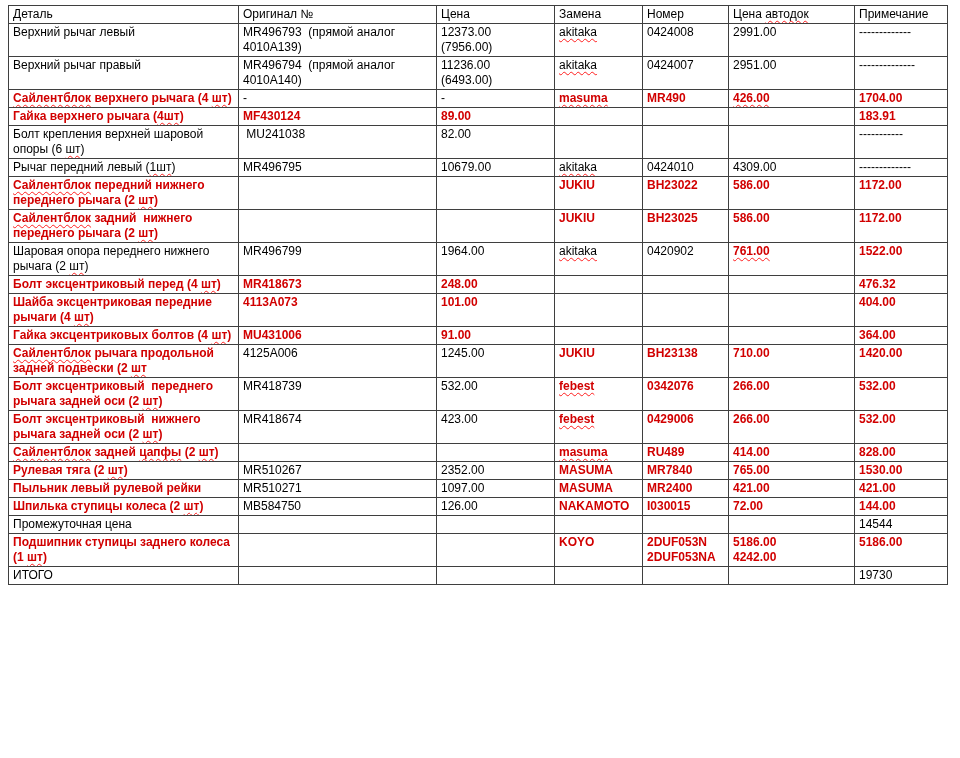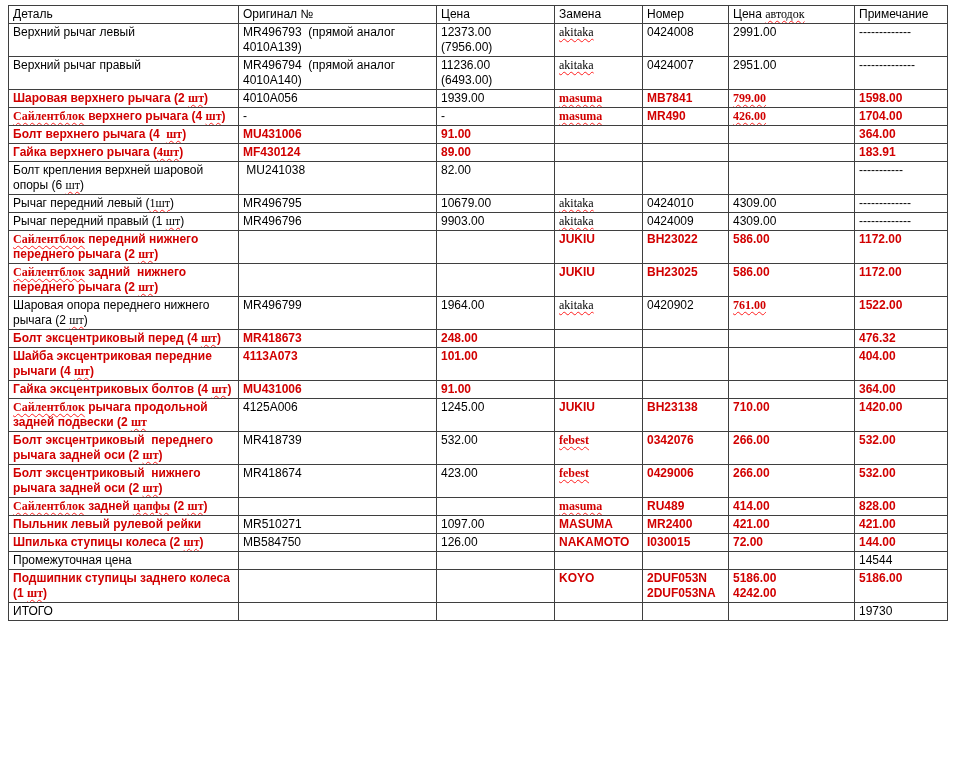--- a/index.html
+++ b/index.html
@@ -22,21 +22,20 @@
     font-weight: 400; text-align: left; vertical-align: top;
     white-space: pre-wrap; overflow: hidden;
   }
   .red { color: var(--red-text, #d10000); font-weight: 700; }
   .wavy {
     text-decoration-line: underline;
     text-decoration-style: wavy;
     text-decoration-color: var(--squiggle, #ff1f1f);
     text-decoration-thickness: 1px;
     text-underline-offset: 2px;
-    font-family: Liberation Serif, serif;
   }
 </style>
 </head>
 <body>
 
 <div class="canvas">
   <table>
     <colgroup>
       <col class="c0">
         <col class="c1">
@@ -72,47 +71,29 @@
           <td>Верхний рычаг правый</td>
           <td>MR496794  (прямой аналог 4010A140)</td>
           <td>11236.00
 (6493.00)</td>
           <td><span class="wavy">akitaka</span></td>
           <td>0424007</td>
           <td>2951.00</td>
           <td>--------------</td>
         </tr>
         <tr>
-          <td class="red">Шаровая верхнего рычага (2 <span class="wavy">шт</span>)</td>
-          <td>4010A056</td>
-          <td>1939.00</td>
-          <td class="red"><span class="wavy">masuma</span></td>
-          <td class="red">MB7841</td>
-          <td class="red"><span class="wavy">799.00</span></td>
-          <td class="red">1598.00</td>
-        </tr>
-        <tr>
           <td class="red"><span class="wavy">Сайлентблок</span> верхнего рычага (4 <span class="wavy">шт</span>)</td>
           <td>-</td>
           <td>-</td>
           <td class="red"><span class="wavy">masuma</span></td>
           <td class="red">MR490</td>
           <td class="red"><span class="wavy">426.00</span></td>
           <td class="red">1704.00</td>
         </tr>
         <tr>
-          <td class="red">Болт верхнего рычага (4  <span class="wavy">шт</span>)</td>
-          <td class="red">MU431006</td>
-          <td class="red">91.00</td>
-          <td></td>
-          <td></td>
-          <td></td>
-          <td class="red">364.00</td>
-        </tr>
-        <tr>
           <td class="red">Гайка верхнего рычага (<span class="wavy">4шт</span>)</td>
           <td class="red">MF430124</td>
           <td class="red">89.00</td>
           <td></td>
           <td></td>
           <td></td>
           <td class="red">183.91</td>
         </tr>
         <tr>
           <td>Болт крепления верхней шаровой опоры (6 <span class="wavy">шт</span>)</td>
@@ -122,29 +103,20 @@
           <td></td>
           <td></td>
           <td>-----------</td>
         </tr>
         <tr>
           <td>Рычаг передний левый (<span class="wavy">1шт</span>)</td>
           <td>MR496795</td>
           <td>10679.00</td>
           <td><span class="wavy">akitaka</span></td>
           <td>0424010</td>
-          <td>4309.00</td>
-          <td>-------------</td>
-        </tr>
-        <tr>
-          <td>Рычаг передний правый (1 <span class="wavy">шт</span>)</td>
-          <td>MR496796</td>
-          <td>9903.00</td>
-          <td><span class="wavy">akitaka</span></td>
-          <td>0424009</td>
           <td>4309.00</td>
           <td>-------------</td>
         </tr>
         <tr>
           <td class="red"><span class="wavy">Сайлентблок</span> передний нижнего переднего рычага (2 <span class="wavy">шт</span>)</td>
           <td></td>
           <td></td>
           <td class="red">JUKIU</td>
           <td class="red">BH23022</td>
           <td class="red">586.00</td>
@@ -225,20 +197,29 @@
         <tr>
           <td class="red"><span class="wavy">Сайлентблок</span> задней <span class="wavy">цапфы</span> (2 <span class="wavy">шт</span>)</td>
           <td></td>
           <td></td>
           <td class="red"><span class="wavy">masuma</span></td>
           <td class="red">RU489</td>
           <td class="red">414.00</td>
           <td class="red">828.00</td>
         </tr>
         <tr>
+          <td class="red">Рулевая тяга (2 <span class="wavy">шт</span>)</td>
+          <td>MR510267</td>
+          <td>2352.00</td>
+          <td class="red">MASUMA</td>
+          <td class="red">MR7840</td>
+          <td class="red">765.00</td>
+          <td class="red">1530.00</td>
+        </tr>
+        <tr>
           <td class="red">Пыльник левый рулевой рейки</td>
           <td>MR510271</td>
           <td>1097.00</td>
           <td class="red">MASUMA</td>
           <td class="red">MR2400</td>
           <td class="red">421.00</td>
           <td class="red">421.00</td>
         </tr>
         <tr>
           <td class="red">Шпилька ступицы колеса (2 <span class="wavy">шт</span>)</td>

